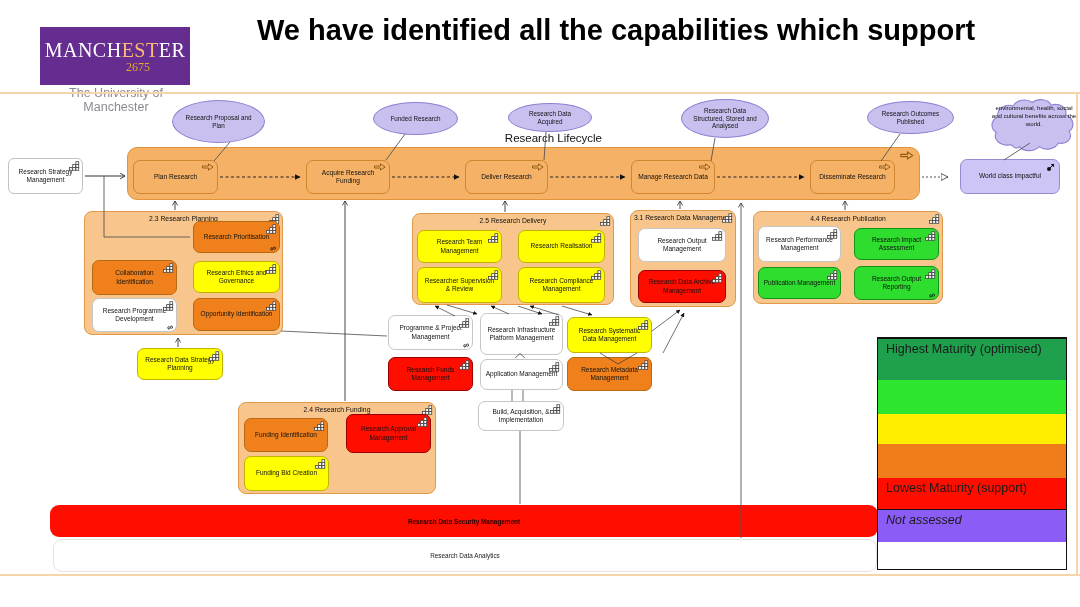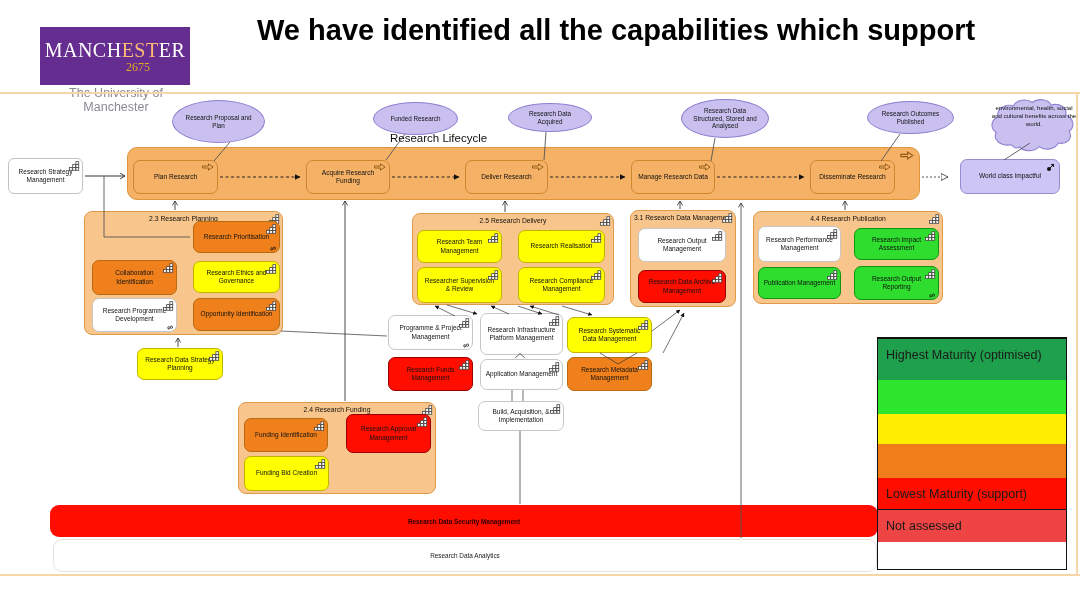--- a/index.html
+++ b/index.html
@@ -14,21 +14,21 @@
   #logo-tagline{position:absolute;left:36px;top:86px;width:160px;text-align:center;color:#8A8A95;font-size:12.5px;}
   #title{position:absolute;left:210px;top:10px;width:820px;font-size:29px;font-weight:bold;line-height:41px;color:#000;margin-left:47px;}
   
   .frame{position:absolute;background:#F6D6A9;}
   
   .oval{position:absolute;background:#C9C0F0;border:1px solid #8F7FD0;border-radius:50%;
         display:flex;align-items:center;justify-content:center;text-align:center;
         font-size:6.3px;line-height:1.25;padding:2px 9px;box-sizing:border-box;z-index:4;}
   #band{position:absolute;left:127px;top:147px;width:793px;height:53px;background:#F5B165;
         border:1.2px solid #E0953C;border-radius:10px;box-sizing:border-box;z-index:2;}
-  #band-label{position:absolute;left:390px;top:132px;width:212px;text-align:left;font-size:11.5px;color:#111;z-index:3;}
+  #band-label{position:absolute;left:390px;top:132px;width:212px;text-align:right;font-size:11.5px;color:#111;z-index:3;}
   .stage{position:absolute;background:#F5B165;border:1px solid #CE872E;border-radius:7px;
          display:flex;align-items:center;justify-content:center;text-align:center;
          font-size:6.6px;line-height:1.25;padding:2px 6px;box-sizing:border-box;z-index:4;}
   .group{position:absolute;background:#F8C58C;border:1px solid #DE9A4A;border-radius:8px;box-sizing:border-box;z-index:3;}
   .group-label{position:absolute;left:0;top:3px;width:100%;text-align:center;font-size:6.8px;line-height:1.2;}
   .node{position:absolute;border:1px solid #999;border-radius:7px;
         display:flex;align-items:center;justify-content:center;text-align:center;
         font-size:6.5px;line-height:1.25;padding:2px 4px;box-sizing:border-box;z-index:5;color:#111;}
   .m-orange{border-color:#B86A10;} .m-yellow{border-color:#BFB400;}
   .m-green{border-color:#149414;}  .m-red{border-color:#990000;}
@@ -46,21 +46,21 @@
   #cloud{position:absolute;left:988px;top:98px;width:92px;height:54px;z-index:4;}
   #cloud-text{position:absolute;left:2px;top:6px;width:88px;text-align:center;font-size:6.1px;line-height:1.3;}
   .bottom-band{position:absolute;display:flex;align-items:center;justify-content:center;
                font-size:6.4px;font-weight:bold;box-sizing:border-box;z-index:3;}
   #band-security{left:50px;top:505px;width:828px;height:32px;background:#FF0E00;border-radius:9px;color:#2b0000;}
   #band-analytics{left:53px;top:539px;width:824px;height:33px;background:#fff;border:1px solid #E3E3E3;border-radius:9px;color:#222;font-weight:normal;}
   
   #key{position:absolute;left:877px;top:337px;width:190px;height:233px;background:#fff;
        border:1.6px solid #111;box-sizing:border-box;z-index:7;}
   #key-title{font-size:13.5px;font-weight:bold;padding:5px 8px 0 8px;height:29px;box-sizing:border-box;}
-  .key-row{font-size:12.5px;line-height:1.12;padding:9px 8px;box-sizing:border-box;color:#1a1a1a;}
+  .key-row{font-size:12.5px;line-height:1.12;padding:3px 8px;box-sizing:border-box;color:#1a1a1a;}
   
   #wires{position:absolute;left:0;top:0;z-index:6;pointer-events:none;}
 </style>
 </head>
 <body>
 
 <div id="logo">
   <div class="wordmark"><span>MANCH</span><span class="gold">EST</span><span>ER</span></div>
   <div class="year">2675</div>
 </div>
@@ -120,21 +120,21 @@
   <span>Research Data Analytics</span>
 </div>
 
 <div id="key">
   <div id="key-rows">
       <div class="key-row" style="height: 42px; background: rgb(31, 160, 77); border-top: 1.6px solid rgb(17, 17, 17);">Highest Maturity (optimised)</div>
       <div class="key-row" style="height: 34px; background: rgb(46, 229, 46);"></div>
       <div class="key-row" style="height: 30px; background: rgb(255, 238, 0);"></div>
       <div class="key-row" style="height: 34px; background: rgb(240, 125, 26);"></div>
       <div class="key-row" style="height: 31px; background: rgb(255, 14, 0);">Lowest Maturity (support)</div>
-      <div class="key-row" style="height: 33px; background: #ef4444; border-top: 1.6px solid rgb(17, 17, 17);">Not assessed</div>
+      <div class="key-row" style="height: 33px; background: #8b5cf6; border-top: 1.6px solid rgb(17, 17, 17); font-style: italic;">Not assessed</div>
     </div>
 </div>
 
 <svg id="wires" width="1080" height="607">
   <defs>
     <marker id="m-arr" markerWidth="7" markerHeight="7" refX="5.5" refY="3" orient="auto">
         <path d="M0,0 L6,3 L0,6 Z" fill="#111"></path>
       </marker>
     <marker id="m-open" markerWidth="8" markerHeight="8" refX="5.5" refY="3.5" orient="auto">
         <path d="M0.5,0.5 L5.5,3.5 L0.5,6.5" fill="none" stroke="#333" stroke-width="0.9"></path>

